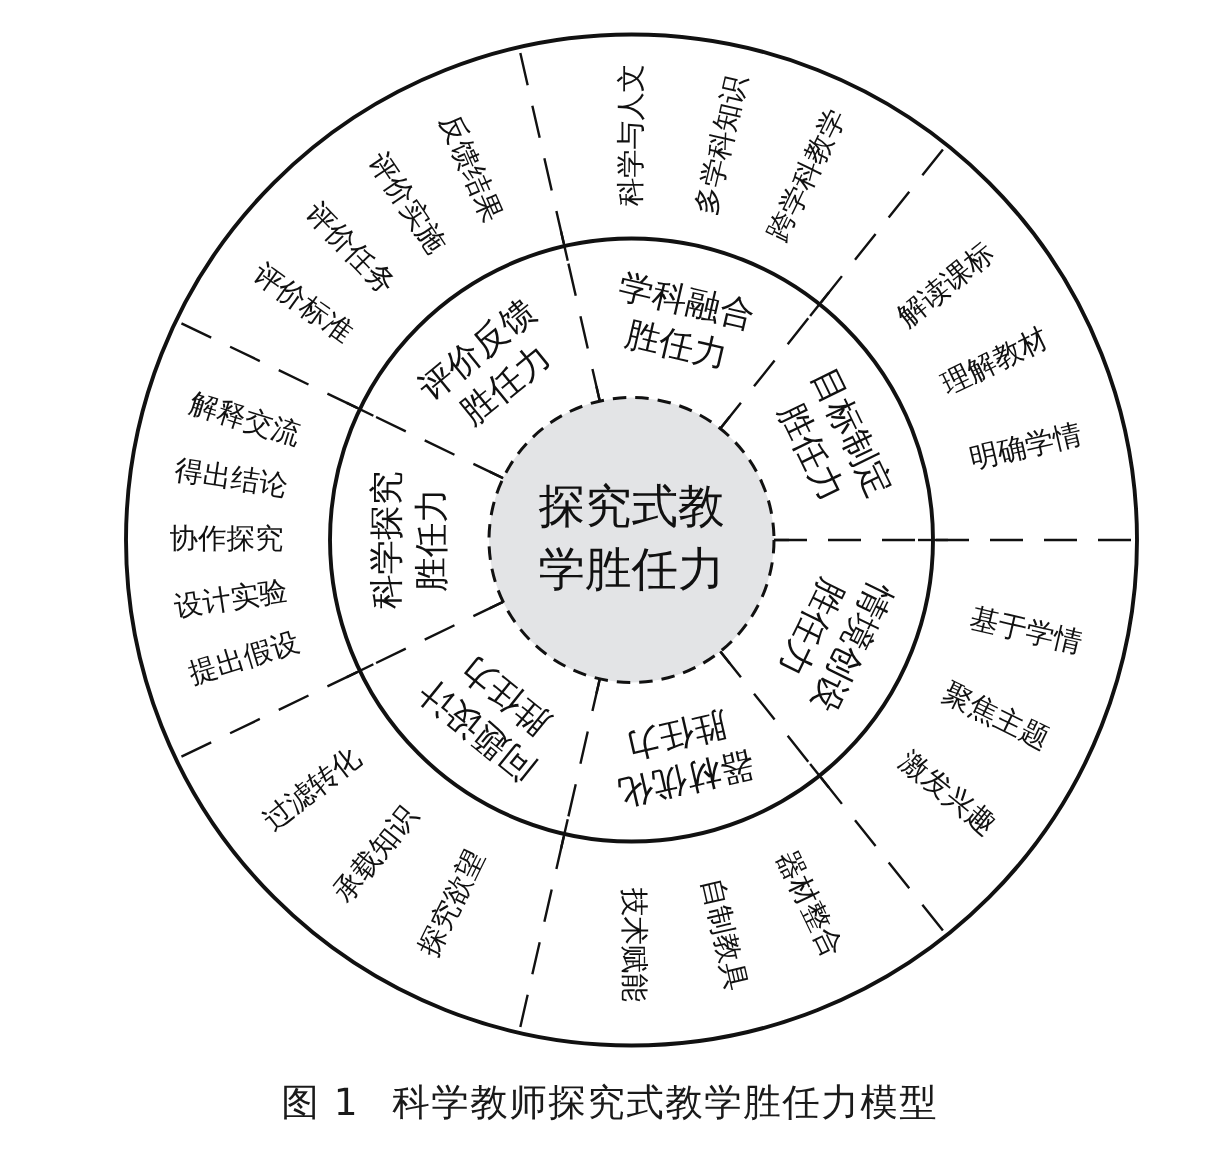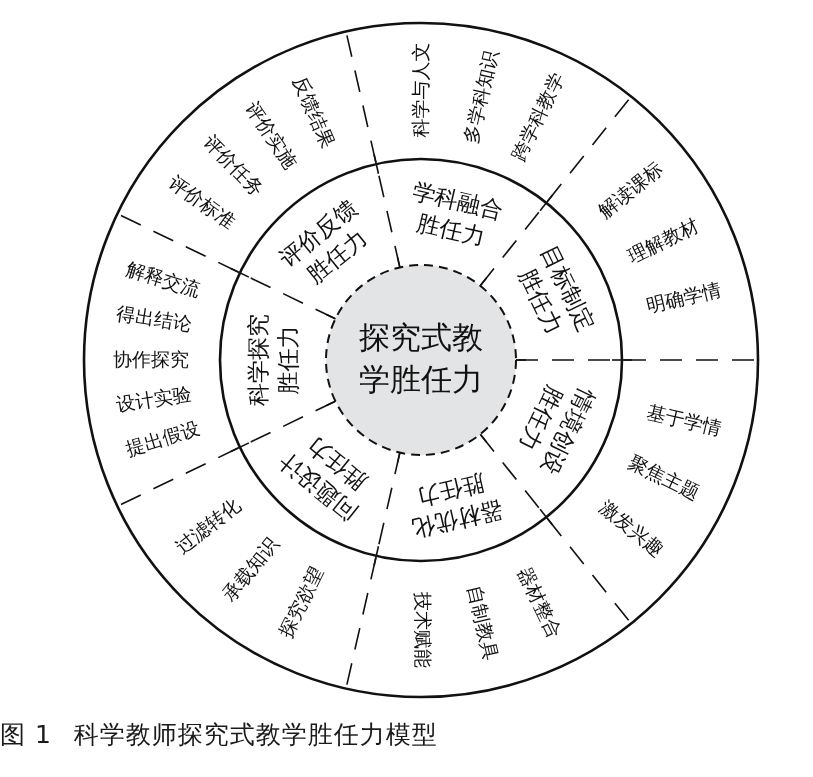--- a/index.html
+++ b/index.html
@@ -5,21 +5,21 @@
   html, body { margin: 0; padding: 0; background: #ffffff; }
   body { width: 813px; height: 777px; position: relative; overflow: hidden; font-family: "DejaVu Sans", sans-serif; }
   #diagram { position: absolute; left: 0; top: 0; width: 813px; height: 777px; }
   .ring { fill: none; stroke: #111; stroke-width: 2.6; }
   .core { fill: #e3e4e6; stroke: #111; stroke-width: 2; stroke-dasharray: 9 6; }
   .divider { stroke: #111; stroke-width: 1.6; stroke-dasharray: 22 14; fill: none; }
   .divider-solid { stroke: #111; stroke-width: 1.6; fill: none; }
   .t-core { font-size: 31px; fill: #111; }
   .t-mid { font-size: 23px; fill: #111; }
   .t-out { font-size: 19px; fill: #111; }
-  #caption { position: absolute; left: 0; width: 813px; top: 718px; text-align: left; font-size: 25px; color: #1a1a1a; letter-spacing: 1px; }
+  #caption { position: absolute; left: 0; width: 813px; top: 718px; text-align: center; font-size: 25px; color: #1a1a1a; letter-spacing: 1px; }
   #caption .num { margin-right: 22px; }
 </style>
 </head>
 <body>
 
 <svg id="diagram" viewBox="0 0 813 777" xmlns="http://www.w3.org/2000/svg">
   <circle class="ring" cx="421" cy="360" r="337"></circle>
   <circle class="ring" cx="421" cy="360" r="201"></circle>
   <g id="dividers">
       <line x1="516" y1="360" x2="758" y2="360" class="divider"></line>

